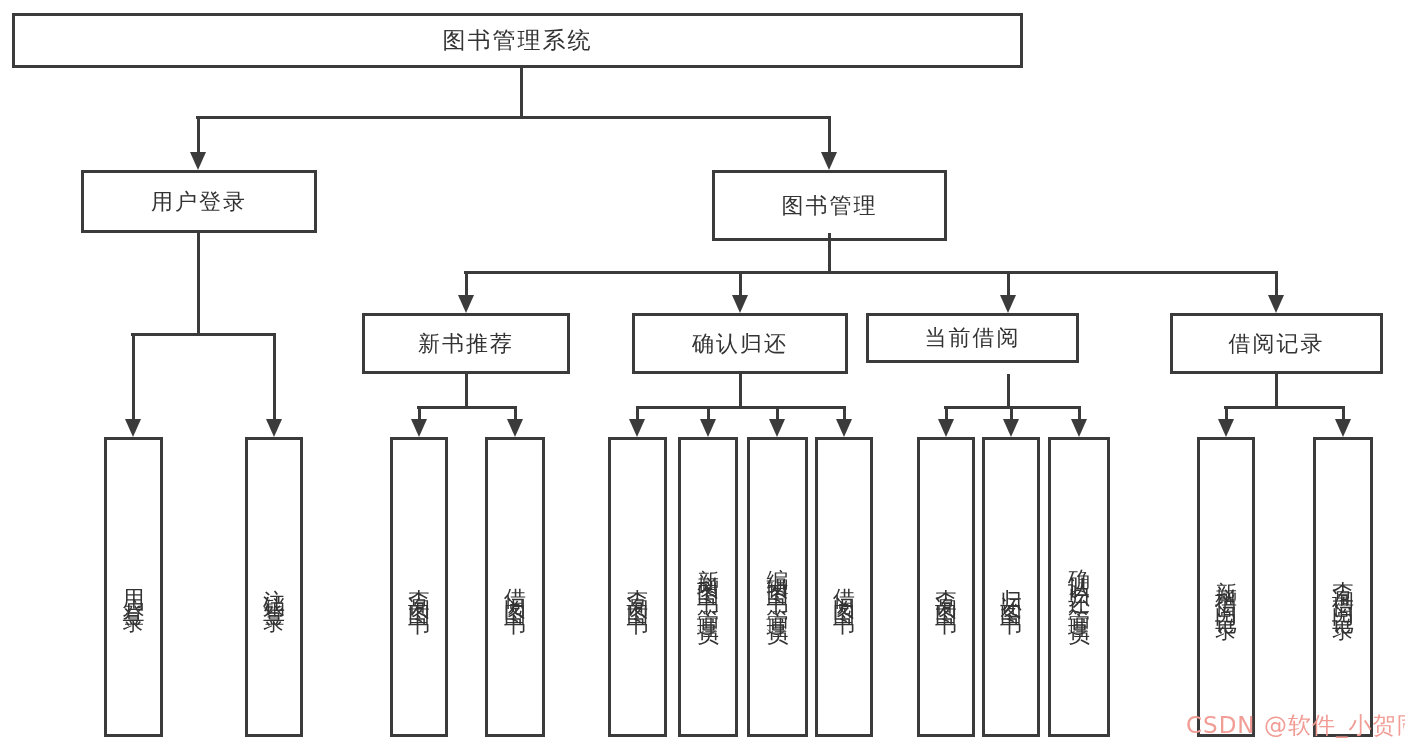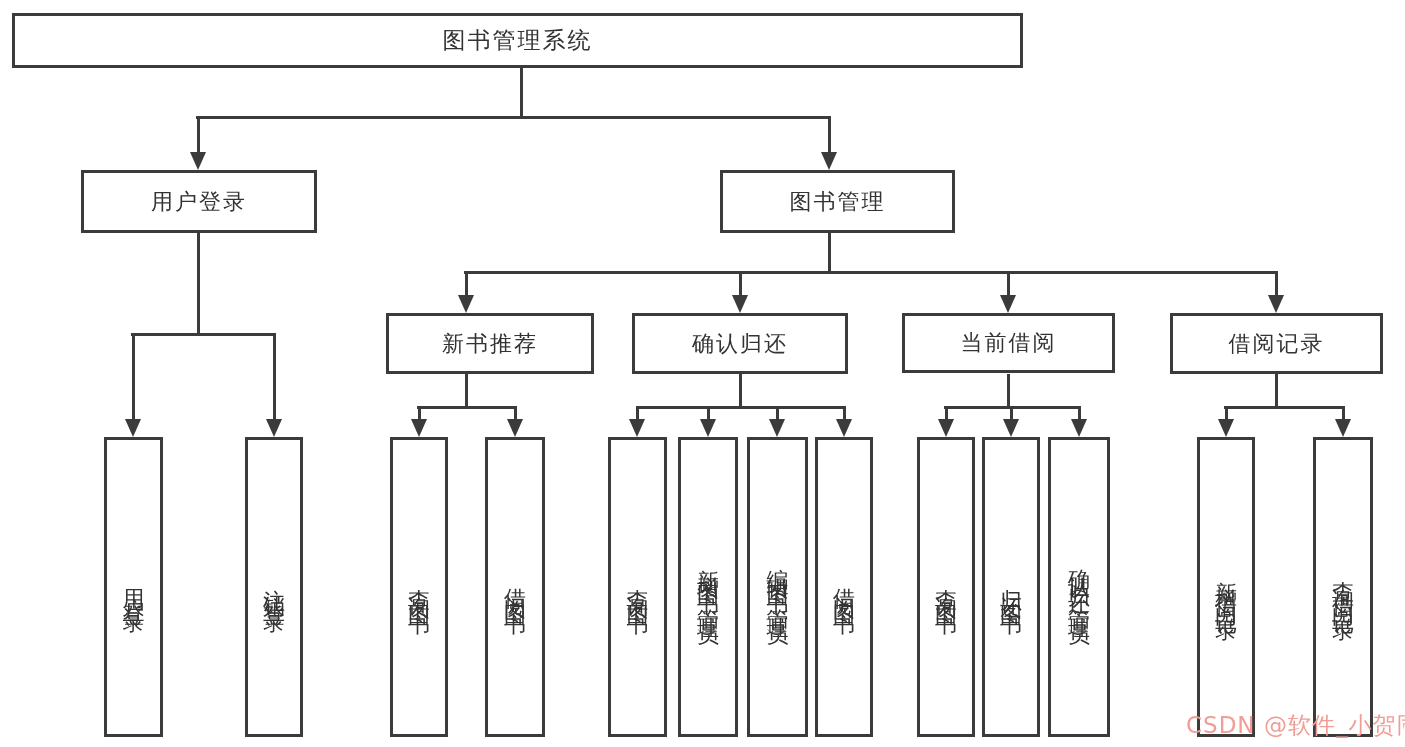--- a/index.html
+++ b/index.html
@@ -59,21 +59,21 @@
   <div class="vl" style="left:520px;top:68px;height:50px;"></div>
   <div class="hl" style="left:196px;top:116px;width:635px;"></div>
   <div class="vl" style="left:197px;top:116px;height:38px;"></div>
   <div class="arrow" style="left:190px;top:152px;"></div>
   <div class="vl" style="left:828px;top:116px;height:38px;"></div>
   <div class="arrow" style="left:821px;top:152px;"></div>
 
   <div class="box" style="left:81px;top:170px;width:236px;height:63px;">
     <span class="hlabel">用户登录</span>
   </div>
-  <div class="box" style="left:712px;top:170px;width:235px;height:63px;margin-left:8px;">
+  <div class="box" style="left:712px;top:170px;width:235px;height:71px;">
     <span class="hlabel">图书管理</span>
   </div>
 
   <div class="vl" style="left:197px;top:233px;height:102px;"></div>
   <div class="hl" style="left:131px;top:333px;width:145px;"></div>
   <div class="vl" style="left:132px;top:333px;height:88px;"></div>
   <div class="arrow" style="left:125px;top:419px;"></div>
   <div class="vl" style="left:273px;top:333px;height:88px;"></div>
   <div class="arrow" style="left:266px;top:419px;"></div>
 
@@ -81,27 +81,27 @@
   <div class="hl" style="left:464px;top:271px;width:814px;"></div>
   <div class="vl" style="left:465px;top:271px;height:26px;"></div>
   <div class="arrow" style="left:458px;top:295px;"></div>
   <div class="vl" style="left:739px;top:271px;height:26px;"></div>
   <div class="arrow" style="left:732px;top:295px;"></div>
   <div class="vl" style="left:1007px;top:271px;height:26px;"></div>
   <div class="arrow" style="left:1000px;top:295px;"></div>
   <div class="vl" style="left:1275px;top:271px;height:26px;"></div>
   <div class="arrow" style="left:1268px;top:295px;"></div>
 
-  <div class="box" style="left:362px;top:313px;width:208px;height:61px;margin-left:24px;">
+  <div class="box" style="left:362px;top:313px;width:208px;height:61px;">
     <span class="hlabel">新书推荐</span>
   </div>
   <div class="box" style="left:632px;top:313px;width:216px;height:61px;">
     <span class="hlabel">确认归还</span>
   </div>
-  <div class="box" style="left:902px;top:313px;width:213px;height:60px;font-family:Liberation Serif, serif;">
+  <div class="box" style="left:866px;top:313px;width:213px;height:50px;font-family:Liberation Serif, serif;">
     <span class="hlabel">当前借阅</span>
   </div>
   <div class="box" style="left:1170px;top:313px;width:213px;height:61px;">
     <span class="hlabel">借阅记录</span>
   </div>
 
   <div class="vl" style="left:465px;top:374px;height:34px;"></div>
   <div class="hl" style="left:417px;top:406px;width:100px;"></div>
   <div class="vl" style="left:418px;top:406px;height:15px;"></div>
   <div class="arrow" style="left:411px;top:419px;"></div>

